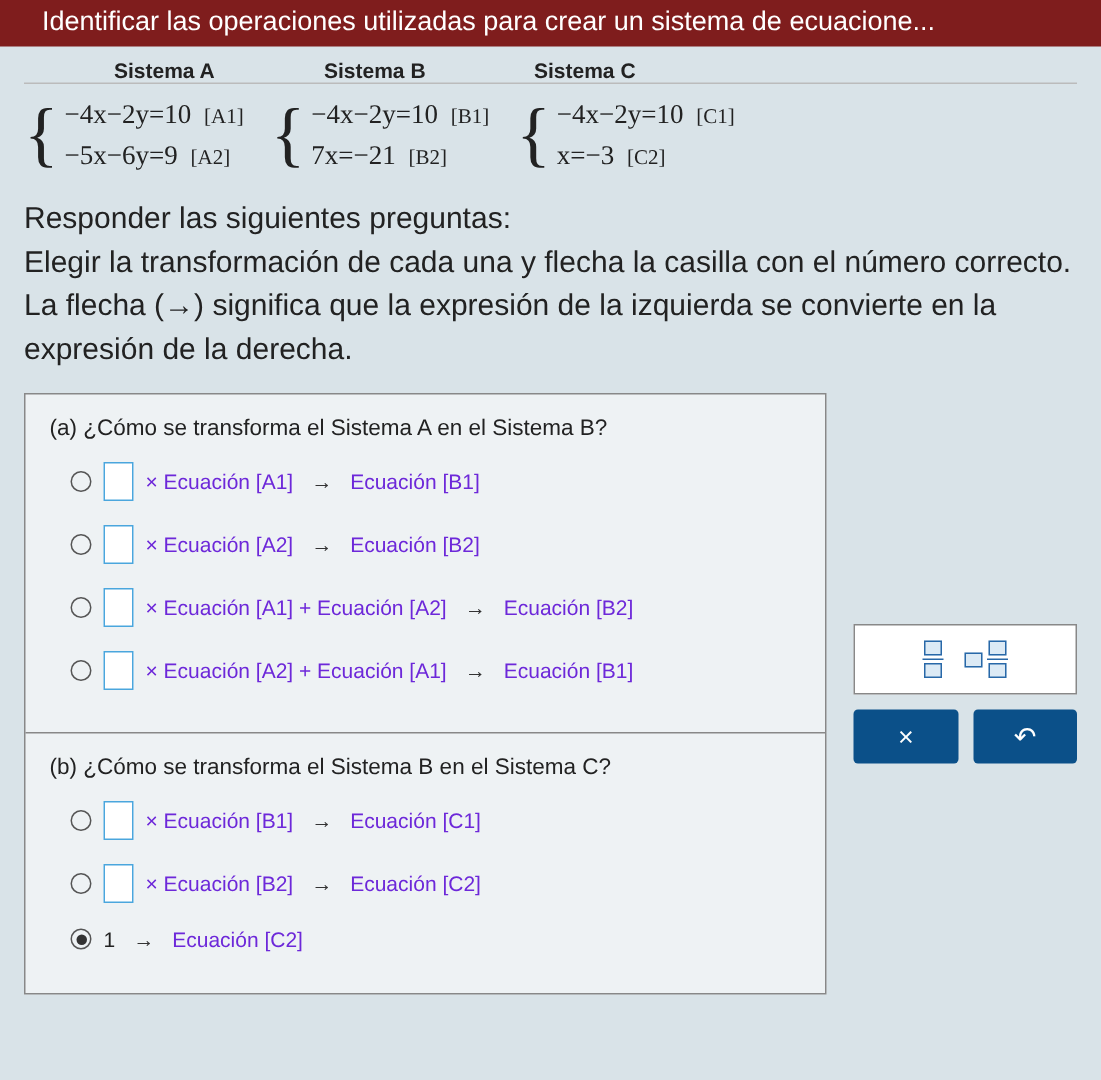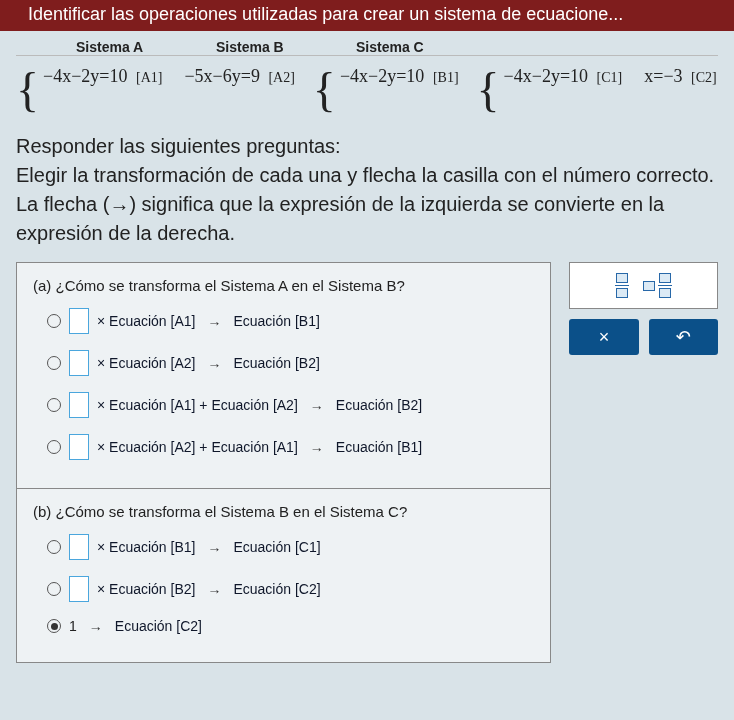--- a/index.html
+++ b/index.html
@@ -41,25 +41,25 @@
   .brace {
     display: flex;
     align-items: stretch;
   }
   .brace-sym {
     font-size: 48px;
     line-height: 48px;
     margin-right: 4px;
     font-family: "Times New Roman", serif;
   }
-  .eqs { display: flex; flex-direction: row; gap: 22px; }
+  .eqs { display: flex; flex-direction: column; gap: 6px; }
   .eq-line { white-space: nowrap; }
   .tag { font-size: 14px; padding-left: 4px; }
   .instr { font-size: 20px; line-height: 1.45; margin-bottom: 14px; }
-  .panel-row { display: flex; gap: 18px; align-items: flex-start; }
+  .panel-row { display: flex; gap: 18px; align-items: center; }
   .qbox {
     border: 1px solid #888;
     background: #eef2f4;
     width: 540px;
   }
   .qsection {
     border-bottom: 1px solid #888;
     padding: 14px 12px 12px 16px;
   }
   .qsection:last-child { border-bottom: none; }
@@ -76,21 +76,21 @@
     display: inline-flex; align-items: center; justify-content: center;
     flex-shrink: 0;
   }
   .radio.sel::after {
     content:""; width:7px; height:7px; background:#333; border-radius:50%;
   }
   .numbox {
     width: 20px; height: 26px; border: 1px solid #4aa6dd; background:#fff;
     display:inline-block; vertical-align: middle;
   }
-  .ec-blue { color: #0f172a; }
+  .ec-blue { color: #6d28d9; }
   .arrow { color:#333; padding: 0 4px; }
   .side {
     width: 150px;
     display: flex;
     flex-direction: column;
     gap: 10px;
   }
   .toolrow {
     background: #fff;
     border: 1px solid #888;
@@ -133,20 +133,21 @@
       <span class="brace-sym">{</span>
       <div class="eqs">
         <div class="eq-line"><span>−4x−2y=10</span> <span class="tag">[A1]</span></div>
         <div class="eq-line"><span>−5x−6y=9</span> <span class="tag">[A2]</span></div>
       </div>
     </div>
     <div class="brace">
       <span class="brace-sym">{</span>
       <div class="eqs">
         <div class="eq-line"><span>−4x−2y=10</span> <span class="tag">[B1]</span></div>
+        <div class="eq-line"><span>7x=−21</span> <span class="tag">[B2]</span></div>
       </div>
     </div>
     <div class="brace">
       <span class="brace-sym">{</span>
       <div class="eqs">
         <div class="eq-line"><span>−4x−2y=10</span> <span class="tag">[C1]</span></div>
         <div class="eq-line"><span>x=−3</span> <span class="tag">[C2]</span></div>
       </div>
     </div>
   </div>

